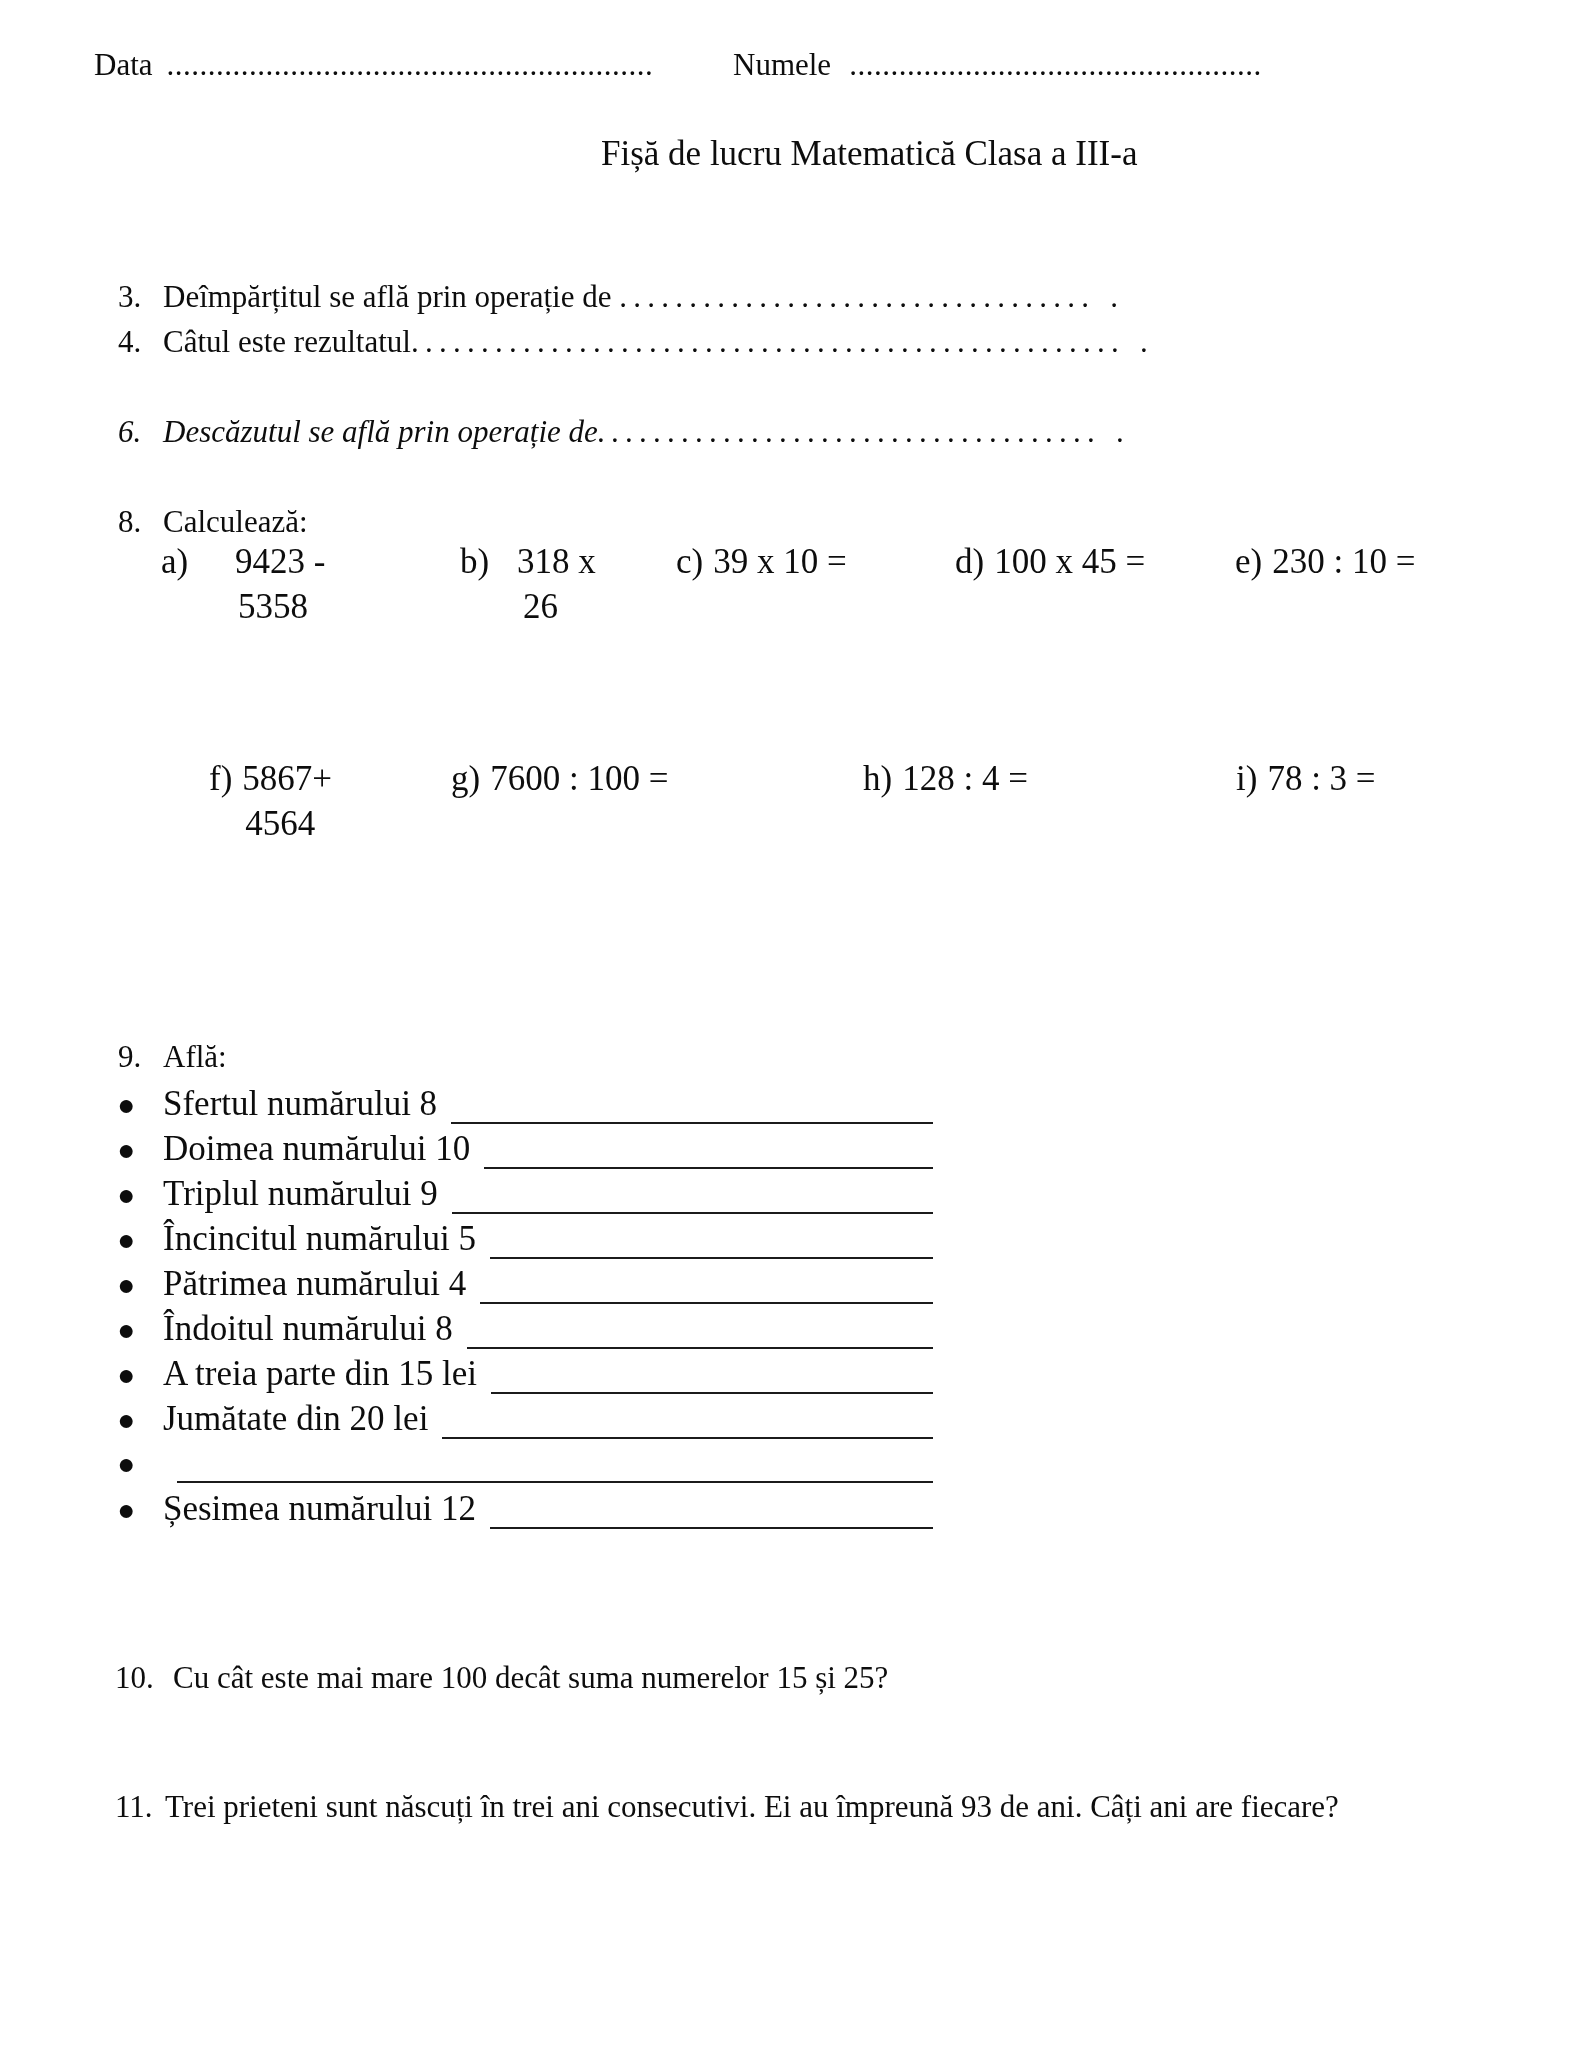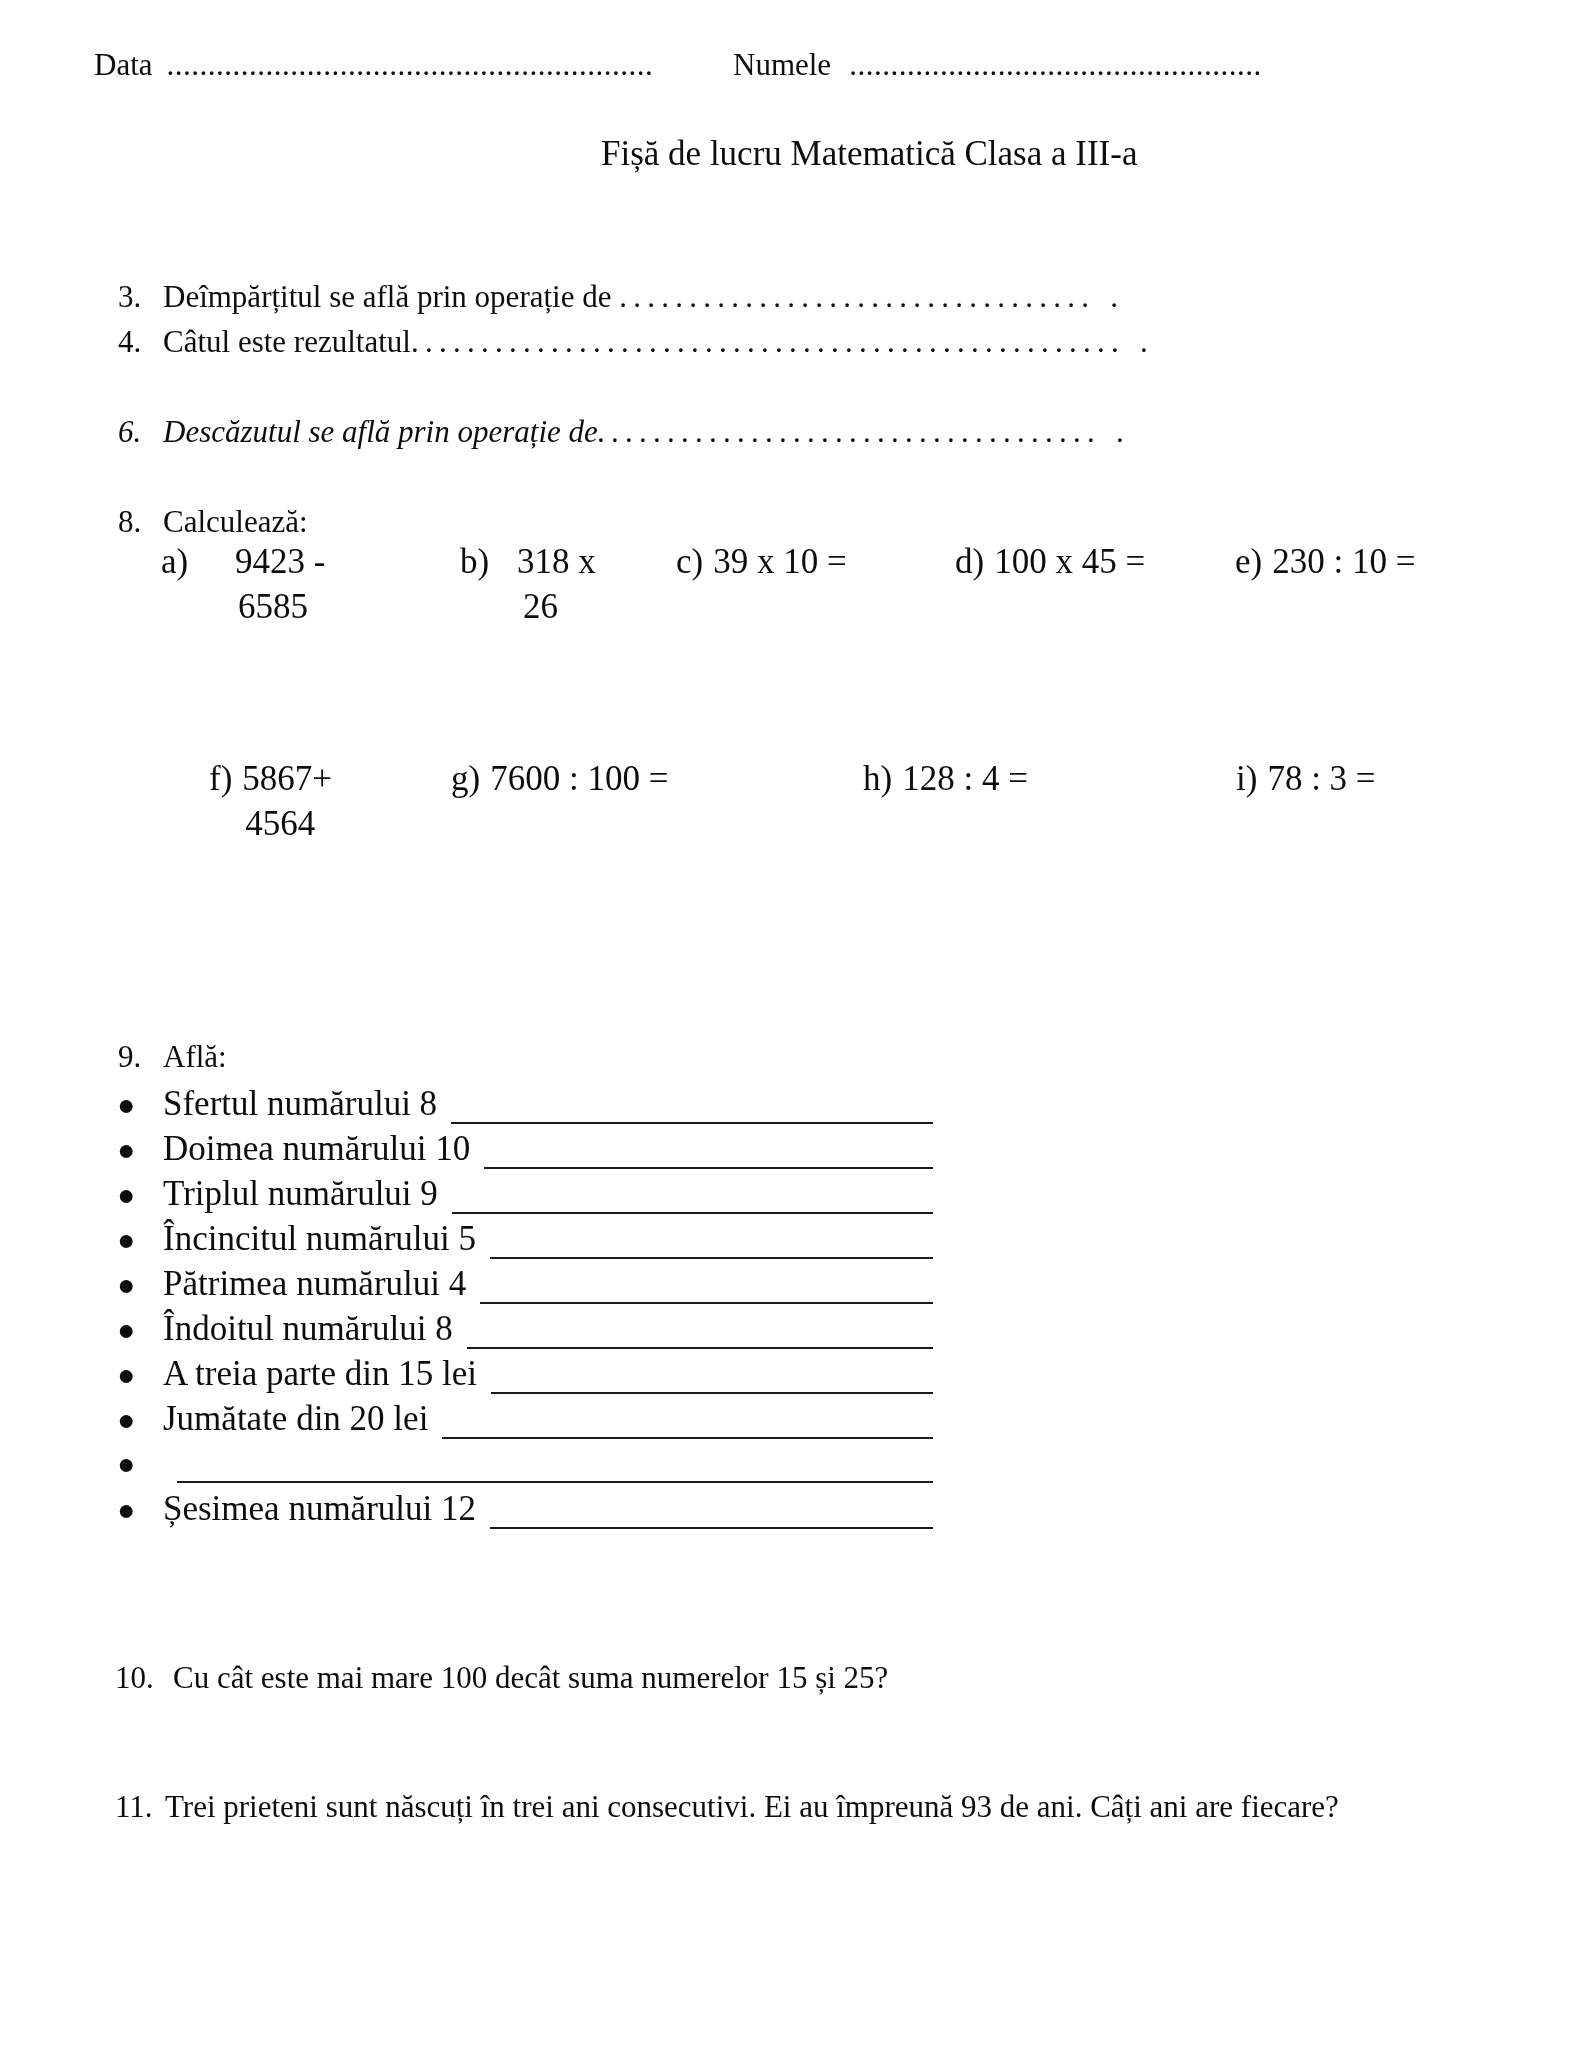--- a/index.html
+++ b/index.html
@@ -85,21 +85,21 @@
     <span class="qnum">6.</span><span>Descăzutul se află prin operație de</span><span class="leader">....................................</span><span class="suffix">.</span>
   </div>
   <div class="row" style="left:118px;top:499px;">
     <span class="qnum">8.</span><span>Calculează:</span>
   </div>
 
   <div class="ex ex-a" style="left:161px;top:539px;">
     <span class="lbl">a)</span>
     <span class="col">
       <span>9423 -</span>
-      <span class="ind3">6585</span>
+      <span class="ind3">5358</span>
     </span>
   </div>
   <div class="ex ex-b" style="left:460px;top:539px;">
     <span class="lbl">b)</span>
     <span class="col">
       <span>318 x</span>
       <span class="ind6">26</span>
     </span>
   </div>
   <div class="ex" style="left:676px;top:539px;">

